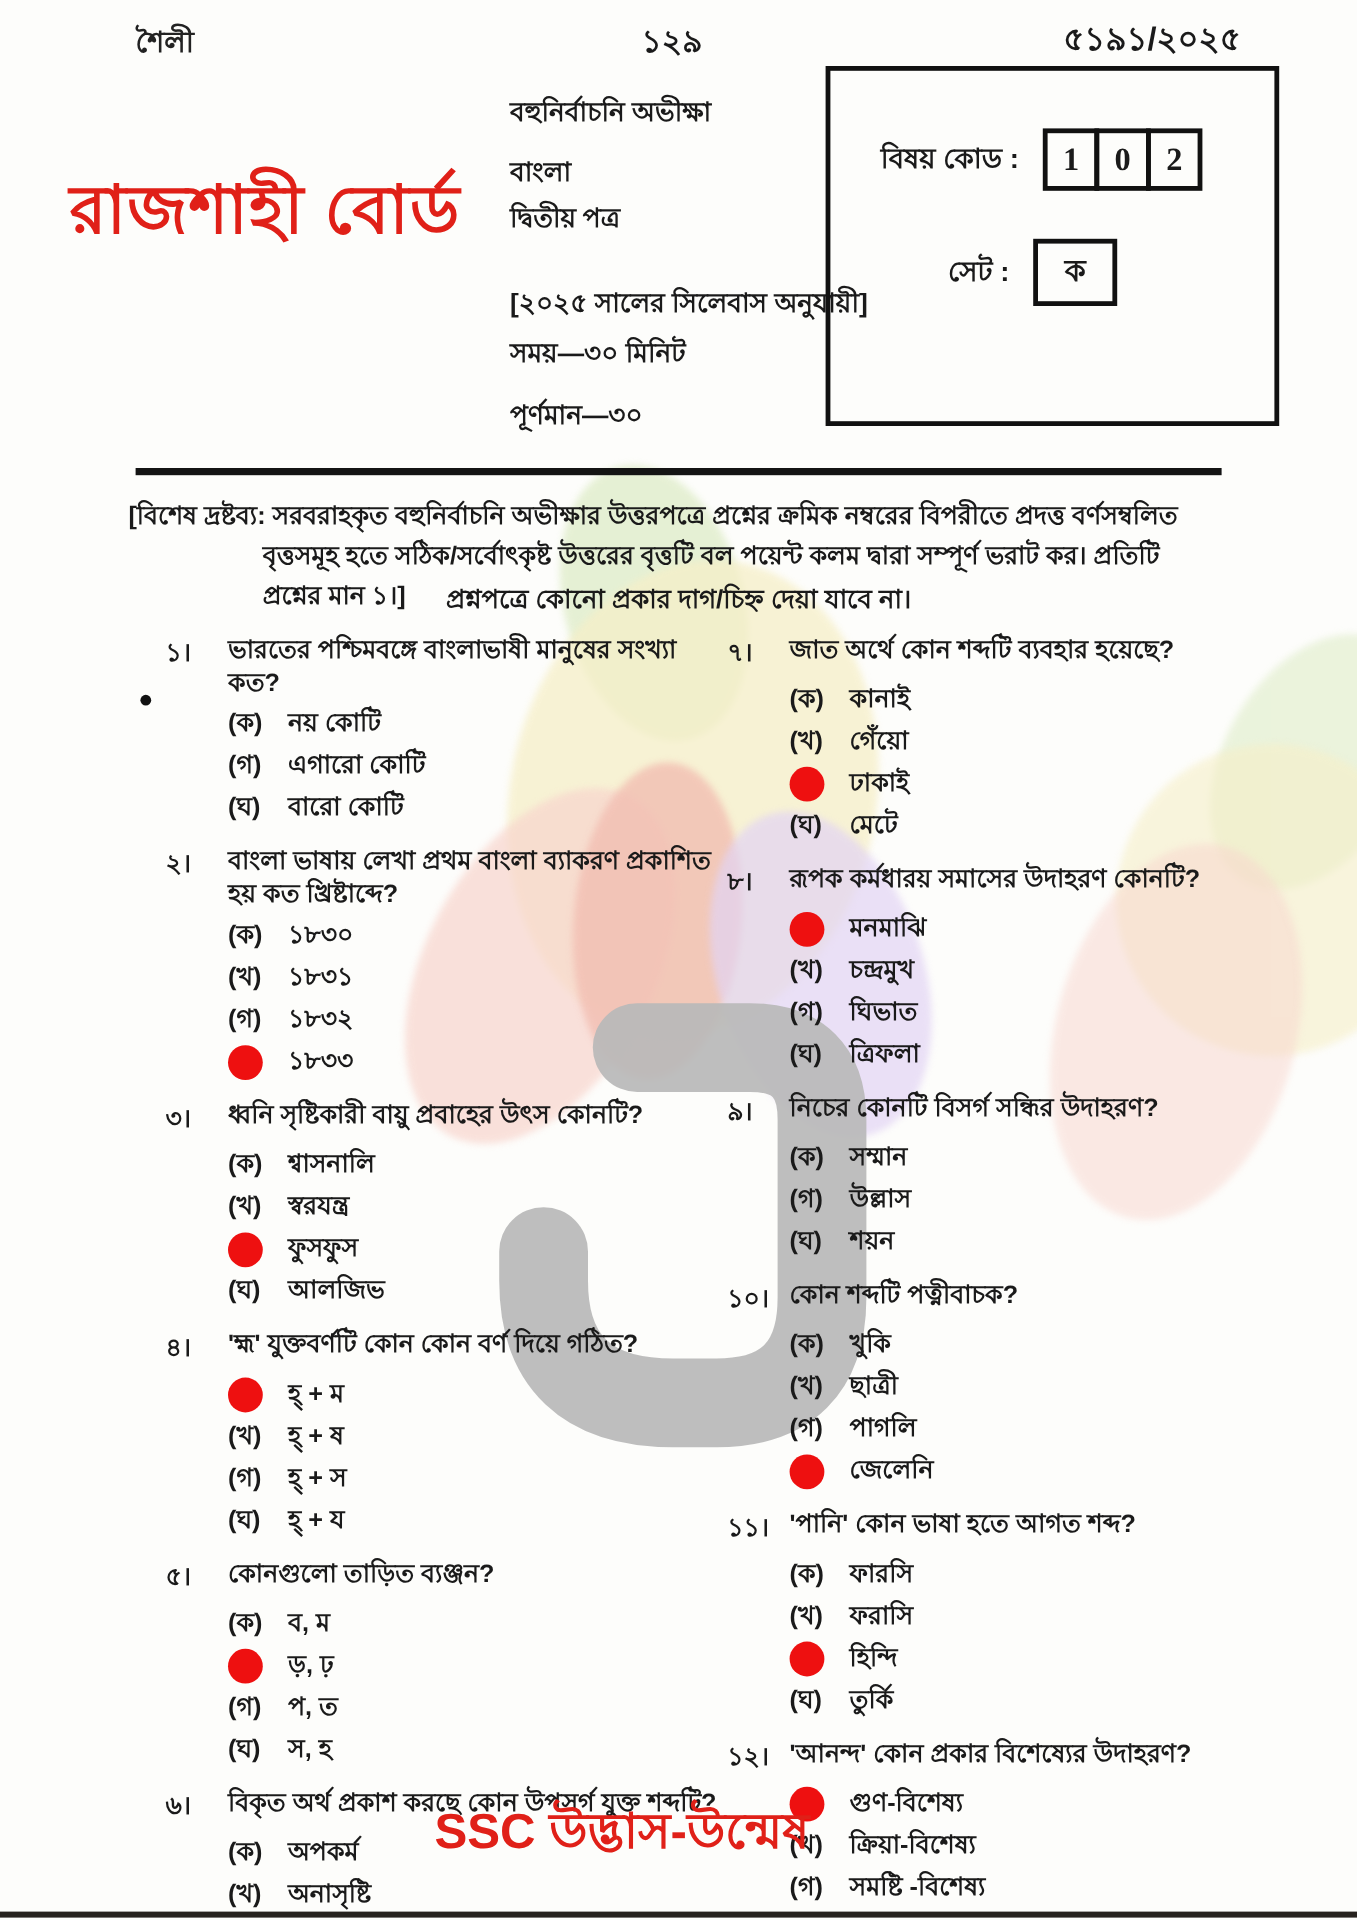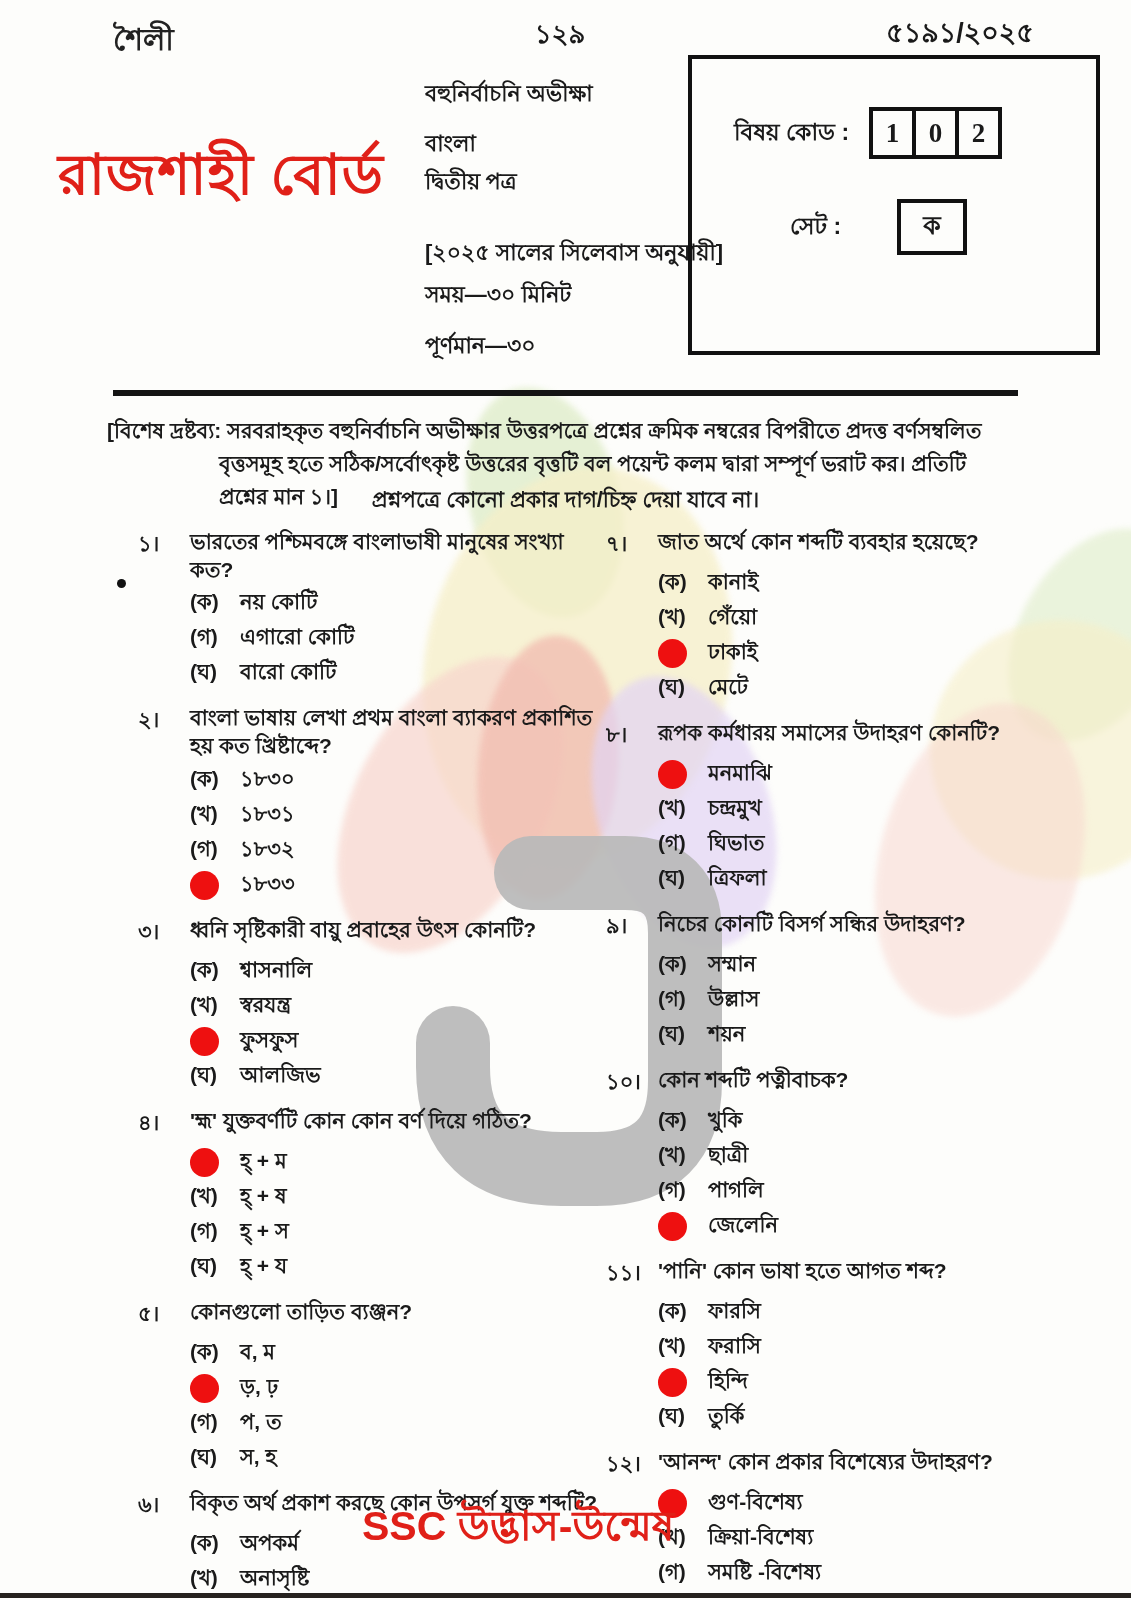--- a/index.html
+++ b/index.html
@@ -13,29 +13,29 @@
     position:relative;width:1131px;height:1600px;margin:0 auto;
     background:#fdfdfb;overflow:hidden;color:var(--text-black);
     font-family:"Liberation Sans","DejaVu Sans",sans-serif;font-weight:bold;
   }
   
   .wm{position:absolute;z-index:0;}
   .wm-blob{position:absolute;border-radius:50%;filter:blur(3px);}
   .wm-u{position:absolute;left:413px;top:833px;width:312px;height:380px;}
   
   .content{position:absolute;inset:0;z-index:1;}
-  .stamp{position:absolute;left:113px;top:16px;font-size:30px;color:#222;}
+  .stamp{position:absolute;left:113px;top:16px;font-size:24px;color:#222;}
   .page-num{position:absolute;left:500px;top:14px;width:120px;text-align:center;font-size:26px;}
   .paper-code{position:absolute;left:840px;top:12px;width:240px;text-align:center;font-size:27px;}
   .board-title{position:absolute;left:58px;top:132px;font-size:56px;font-weight:800;color:var(--brand-red);letter-spacing:1px;}
   .info-line{position:absolute;left:425px;font-size:22px;white-space:nowrap;}
   .il1{top:76px;} .il2{top:126px;} .il3{top:164px;font-family:Liberation Serif, serif;} .il4{top:235px;} .il5{top:277px;} .il6{top:328px;}
-  .code-box{position:absolute;left:688px;top:55px;width:412px;height:300px;border:4px solid #111;background:transparent;}
+  .code-box{position:absolute;left:688px;top:55px;width:378px;height:300px;border:4px solid #111;background:transparent;}
   .code-row{position:absolute;display:flex;align-items:center;}
-  .cr1{left:42px;top:48px;} .cr2{left:98px;top:140px;gap:36px;}
+  .cr1{left:42px;top:48px;} .cr2{left:98px;top:140px;}
   .code-label{font-size:23px;margin-right:20px;white-space:nowrap;}
   .digits{display:flex;}
   .digit{width:47px;height:52px;border:4px solid #111;margin-left:-4px;display:flex;align-items:center;justify-content:center;font-size:27px;font-family:"Liberation Serif","DejaVu Serif",serif;}
   .digit:first-child{margin-left:0;}
   .set-cell{width:70px;height:56px;border:4px solid #111;display:flex;align-items:center;justify-content:center;font-size:25px;}
   
   .divider{position:absolute;left:113px;top:390px;width:905px;height:6px;background:#141414;}
   .instructions{position:absolute;left:107px;top:414px;width:908px;font-size:21px;line-height:1.58;padding-left:112px;text-indent:-112px;}
   .warning{position:absolute;left:0;top:483px;width:1131px;text-align:center;font-size:21.5px;}
   

